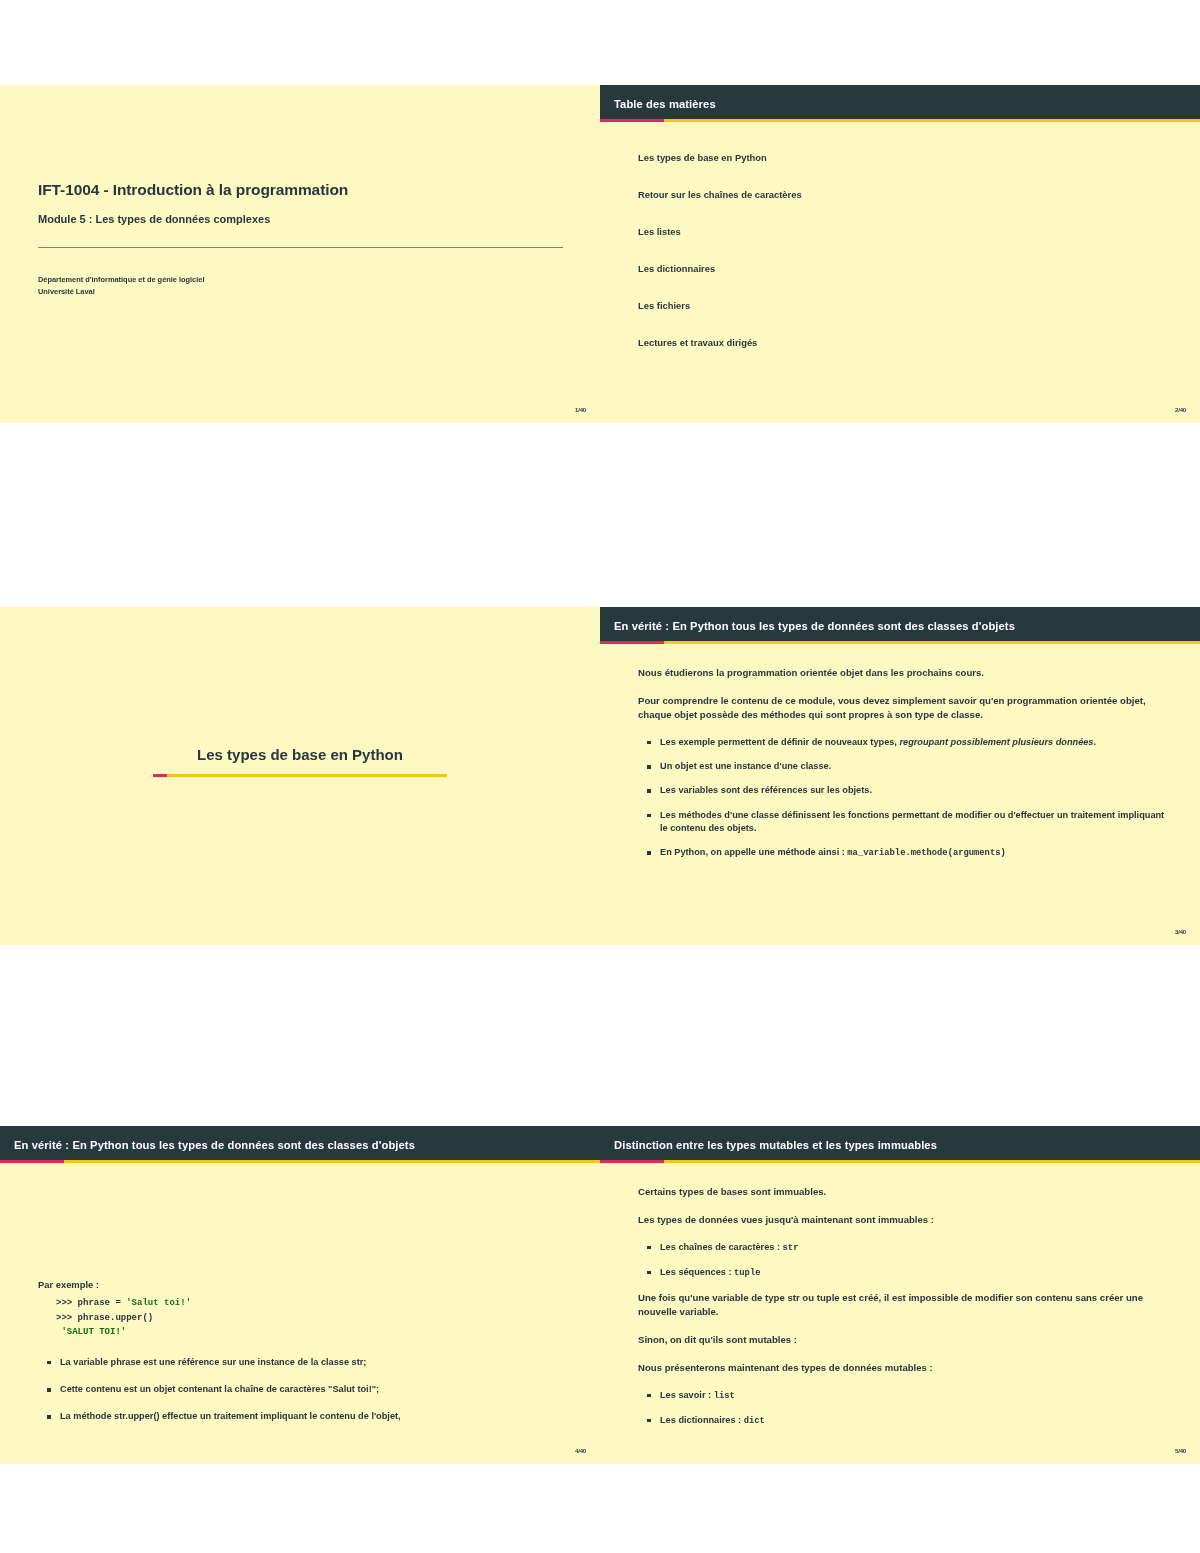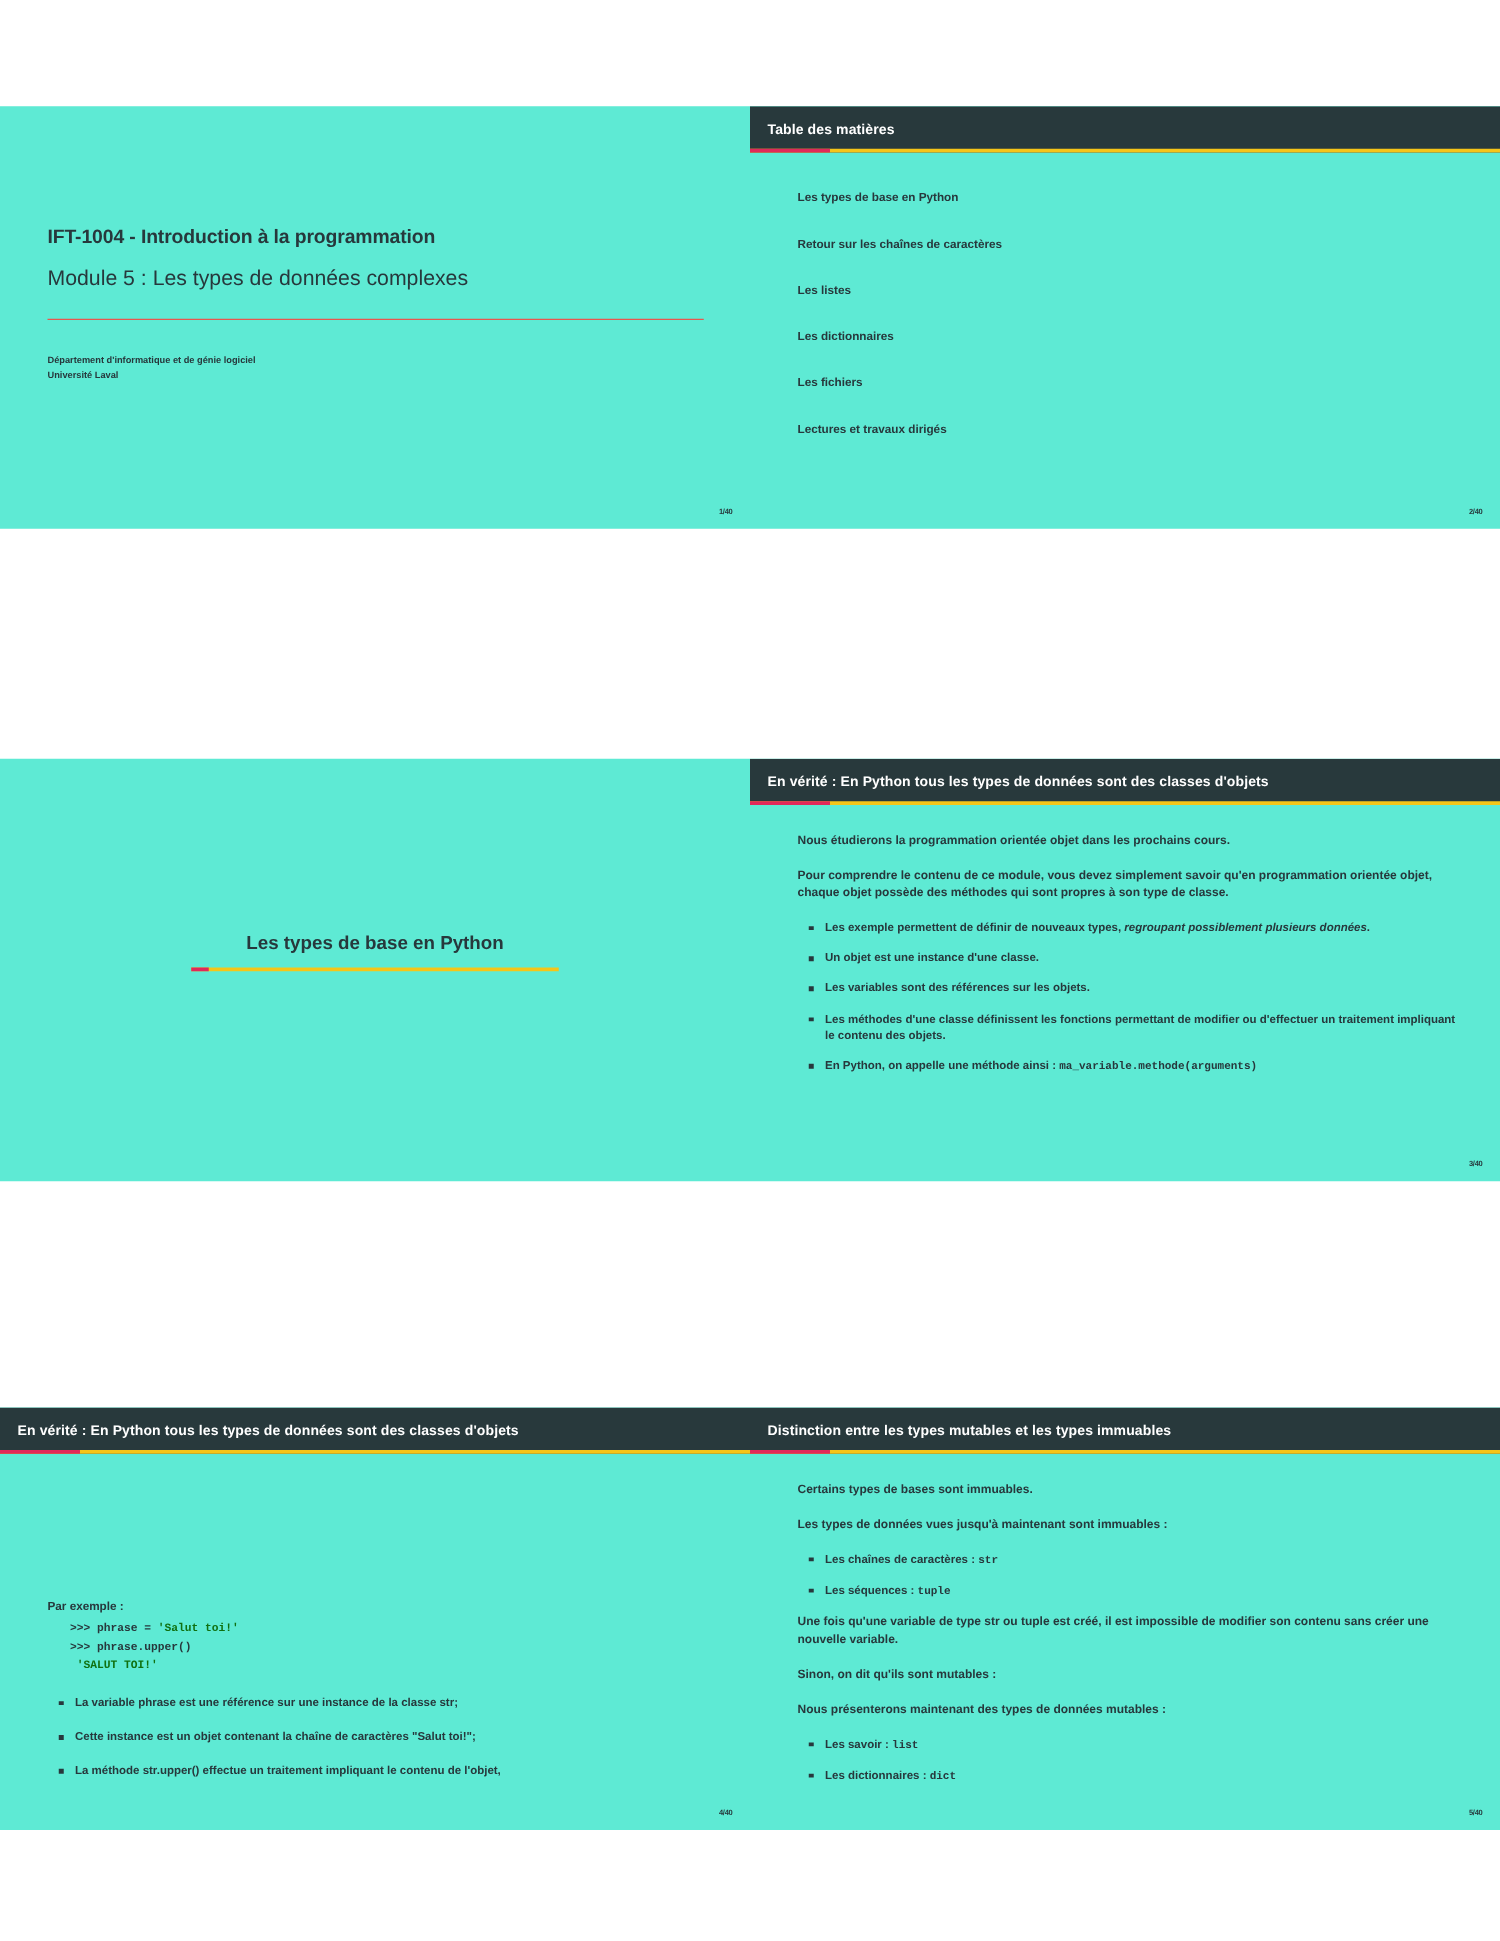--- a/index.html
+++ b/index.html
@@ -19,21 +19,21 @@
     position: absolute;
     left: 0; top: 0;
     width: 1200px; height: 1553px;
   }
 
   
   .slide {
     position: absolute;
     width: 600px;
     height: 338px;
-    background: #5eead4;
+    background: #fef9c3;
     overflow: hidden;
   }
   .slide.r1 { top: 85px; }
   .slide.r2 { top: 607px; }
   .slide.r3 { top: 1126px; }
   .slide.c1 { left: 0px; }
   .slide.c2 { left: 600px; }
 
   
   .hdr {
@@ -120,22 +120,22 @@
     padding: 96px 38px 0 38px;
   }
   .t-main {
     font-size: 15.5px;
     font-weight: bold;
     color: #27383c;
     margin: 0 0 14px 0;
     letter-spacing: -.1px;
   }
   .t-sub {
-    font-size: 17px;
-    font-weight: normal;
+    font-size: 11px;
+    font-weight: bold;
     color: #27383c;
     margin: 0 0 22px 0;
   }
   .t-rule {
     width: 525px;
     height: 1.4px;
     background: #e8574f;
     margin: 0 0 26px 0;
   }
   .t-aff {
@@ -269,21 +269,21 @@
       <div class="hdr-title">En vérité : En Python tous les types de données sont des classes d'objets</div>
       <div class="hdr-rule"></div>
     </div>
     <div class="body lower">
       <p class="ex-label">Par exemple :</p>
       <pre class="code"><span>&gt;&gt;&gt; </span><span>phrase = </span><span class="str">'Salut toi!'</span>
 <span>&gt;&gt;&gt; </span><span>phrase.upper()</span>
 <span> </span><span class="str">'SALUT TOI!'</span></pre>
       <ul class="bul">
         <li>La variable phrase est une référence sur une instance de la classe str;</li>
-        <li>Cette instance est un objet contenant la chaîne de caractères "Salut toi!";</li>
+        <li>Cette contenu est un objet contenant la chaîne de caractères "Salut toi!";</li>
         <li>La méthode str.upper() effectue un traitement impliquant le contenu de l'objet,</li>
       </ul>
     </div>
     <div class="pageno">4/40</div>
   </div>
 
   <div class="slide r3 c2">
     <div class="hdr">
       <div class="hdr-title">Distinction entre les types mutables et les types immuables</div>
       <div class="hdr-rule"></div>

